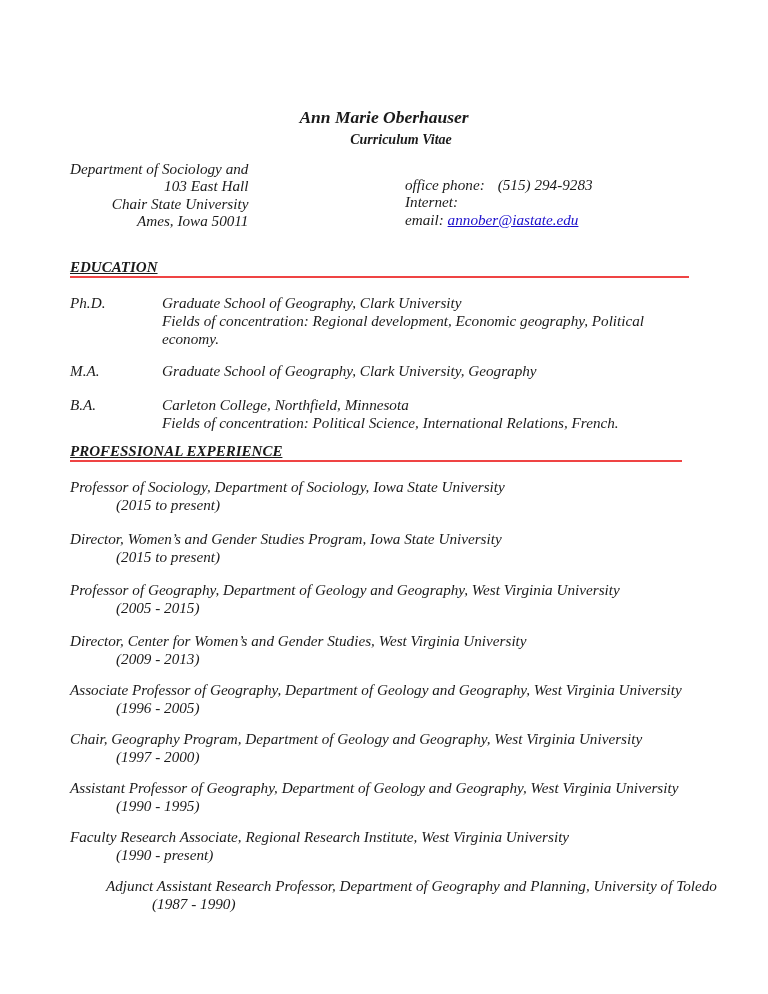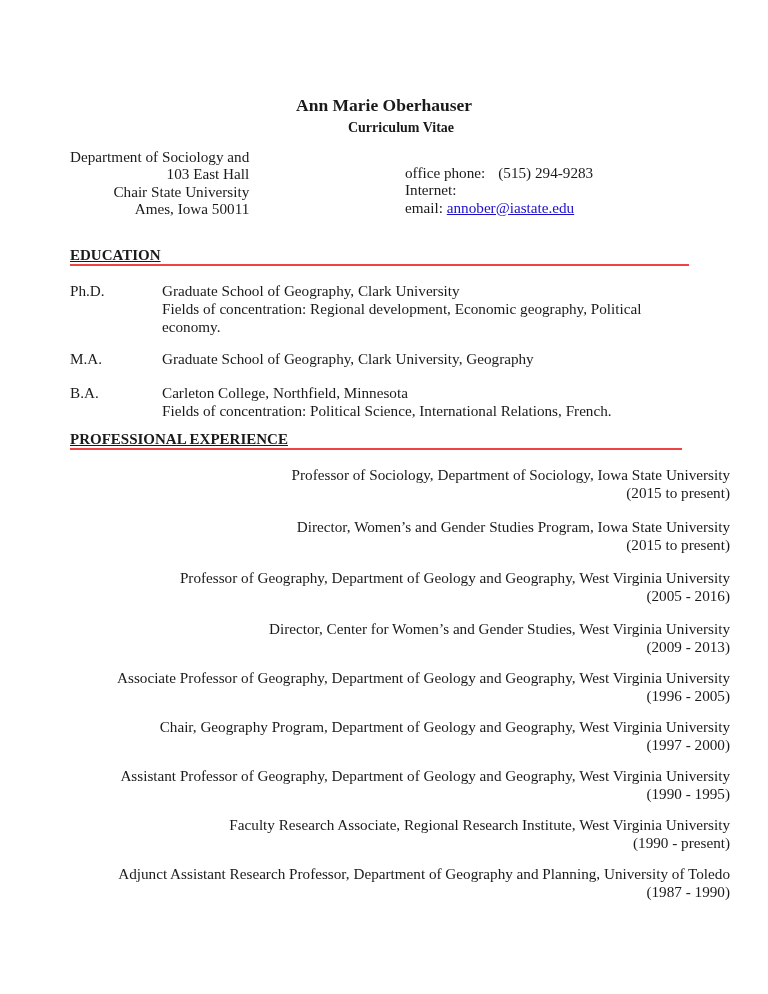--- a/index.html
+++ b/index.html
@@ -1,38 +1,38 @@
 <!DOCTYPE html>
 <html><head>
   <meta charset="utf-8">
   <style>
     html, body { margin: 0; padding: 0; background: #ffffff; }
     body {
       width: 768px; height: 994px; position: relative; overflow: hidden;
       font-family: "Liberation Serif", "DejaVu Serif", serif;
       color: #1a1a1a; font-size: 15.2px; line-height: 18px;
     }
-    .page { position: absolute; left: 0; top: 0; width: 768px; height: 710px; }
+    .page { position: absolute; left: 0; top: 12px; width: 768px; height: 710px; font-style: italic; }
     .name { position: absolute; top: 96px; left: 0; width: 768px; text-align: center;
       font-weight: bold; font-size: 17.5px; }
     .subtitle { position: absolute; top: 119px; left: 0; width: 768px; text-align: center;
       font-weight: bold; font-size: 14px; margin-left: 17px; }
     .addr { position: absolute; top: 148px; left: 70px; }
     .addr div { height: 17.4px; text-align: right; }
     .contact { position: absolute; top: 164px; left: 405px; }
     .contact div { height: 17.4px; }
     .contact a { color: #1a0dcc; text-decoration: underline; }
     .phone-gap { display: inline-block; width: 13px; }
     .section-head { position: absolute; left: 70px; font-weight: bold; font-size: 15px;
       border-bottom: 2px solid #ef4444; }
     .section-head span { text-decoration: underline; text-decoration-thickness: 1px; }
     .edu-row { position: absolute; left: 70px; }
     .edu-deg { position: absolute; left: 0; top: 0; width: 90px; }
     .edu-body { position: absolute; left: 92px; top: 0; width: 500px; }
-    .job { position: absolute; left: 70px; width: 660px; text-align: right; }
+    .job { position: absolute; left: 70px; width: 660px; }
     .job .dates { padding-left: 46px; }
   </style>
 </head>
 <body>
 
 <div class="page">
 
   <div class="name">Ann Marie Oberhauser</div>
   <div class="subtitle">Curriculum Vitae</div>
 
@@ -89,21 +89,21 @@
   <div class="job" style="top:466px;">
     <div>Professor of Sociology, Department of Sociology, Iowa State University</div>
     <div class="dates">(2015 to present)</div>
   </div>
   <div class="job" style="top:518px;">
     <div>Director, Women’s and Gender Studies Program, Iowa State University</div>
     <div class="dates">(2015 to present)</div>
   </div>
   <div class="job" style="top:569px;">
     <div>Professor of Geography, Department of Geology and Geography, West Virginia University</div>
-    <div class="dates">(2005 - 2016)</div>
+    <div class="dates">(2005 - 2015)</div>
   </div>
   <div class="job" style="top:620px;">
     <div>Director, Center for Women’s and Gender Studies, West Virginia University</div>
     <div class="dates">(2009 - 2013)</div>
   </div>
   <div class="job" style="top:669px;">
     <div>Associate Professor of Geography, Department of Geology and Geography, West Virginia University</div>
     <div class="dates">(1996 - 2005)</div>
   </div>
   <div class="job" style="top:718px;">
@@ -111,18 +111,18 @@
     <div class="dates">(1997 - 2000)</div>
   </div>
   <div class="job" style="top:767px;">
     <div>Assistant Professor of Geography, Department of Geology and Geography, West Virginia University</div>
     <div class="dates">(1990 - 1995)</div>
   </div>
   <div class="job" style="top:816px;">
     <div>Faculty Research Associate, Regional Research Institute, West Virginia University</div>
     <div class="dates">(1990 - present)</div>
   </div>
-  <div class="job" style="top:865px;">
+  <div class="job" style="top:865px;margin-left:36px;">
     <div>Adjunct Assistant Research Professor, Department of Geography and Planning, University of Toledo</div>
     <div class="dates">(1987 - 1990)</div>
   </div>
 
 </div>
 
 </body></html>

